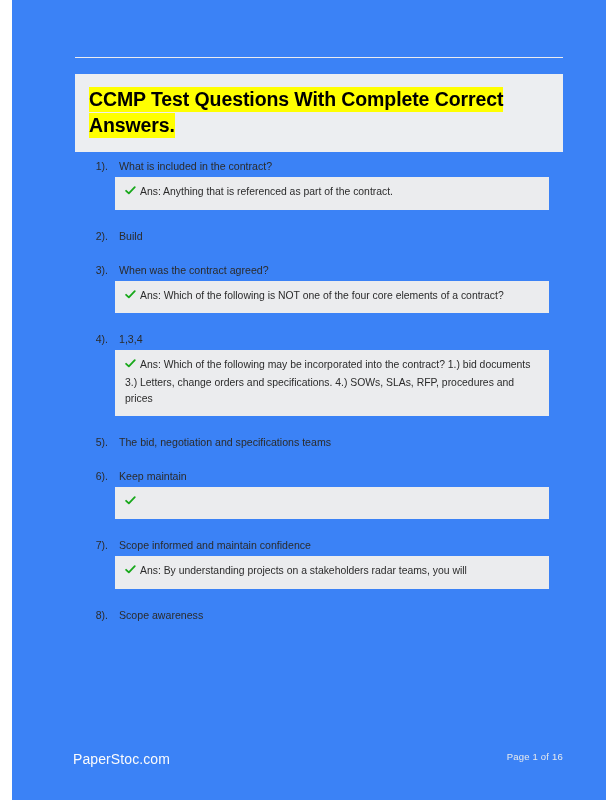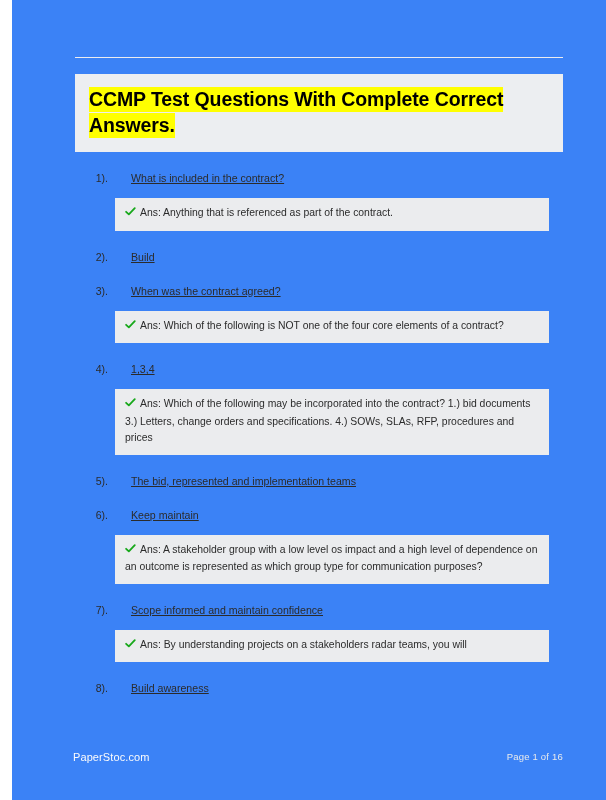--- a/index.html
+++ b/index.html
@@ -85,27 +85,26 @@
     text-align: right;
     font-size: 10.5px;
     line-height: 16px;
     color: #2b2b2b;
   }
 
   .q-text {
     font-size: 10.6px;
     line-height: 16px;
     color: #2b2b2b;
-    margin: 12px;
+    margin: 0;
     padding-left: 4px;
-    text-decoration: underline;
   }
 
   .ans-box {
-    margin-top: 11px;
+    margin-top: 3px;
     margin-left: 0px;
     background: #ebecee;
     padding: 7px 11px 8px 10px;
     box-sizing: border-box;
     max-width: 434px;
   }
 
   .ans-text {
     font-size: 10.4px;
     line-height: 16.5px;
@@ -124,21 +123,21 @@
     position: absolute;
     left: 0;
     bottom: 0;
     width: 606px;
     height: 60px;
   }
   .footer-watermark {
     position: absolute;
     left: 61px;
     top: 11px;
-    font-size: 11px;
+    font-size: 14px;
     color: #fbfbfc;
     letter-spacing: 0.1px;
   }
   .footer-pageno {
     position: absolute;
     right: 55px;
     top: 11px;
     font-size: 9.5px;
     color: #e9eaec;
     letter-spacing: 0.2px;
@@ -182,43 +181,43 @@
         <div class="q-num">4).</div>
         <p class="q-text">1,3,4</p>
         <div class="ans-box">
           <p class="ans-text"><span class="check-icon"><svg width="11" height="11" viewBox="0 0 16 16" aria-hidden="true">
                 <path d="M1.6 8.4 L5.6 12.2 L14.2 3.2" fill="none" stroke="#17a81a" stroke-width="2.6" stroke-linecap="round" stroke-linejoin="round"></path>
               </svg></span><span>Ans: Which of the following may be incorporated into the contract? 1.) bid documents 3.) Letters, change orders and specifications. 4.) SOWs, SLAs, RFP, procedures and prices</span></p>
         </div>
       </div>
       <div class="qa-item">
         <div class="q-num">5).</div>
-        <p class="q-text">The bid, represented and implementation teams</p>
+        <p class="q-text">The bid, negotiation and specifications teams</p>
       </div>
       <div class="qa-item">
         <div class="q-num">6).</div>
         <p class="q-text">Keep maintain</p>
         <div class="ans-box">
           <p class="ans-text"><span class="check-icon"><svg width="11" height="11" viewBox="0 0 16 16" aria-hidden="true">
                 <path d="M1.6 8.4 L5.6 12.2 L14.2 3.2" fill="none" stroke="#17a81a" stroke-width="2.6" stroke-linecap="round" stroke-linejoin="round"></path>
-              </svg></span><span>Ans: A stakeholder group with a low level os impact and a high level of dependence on an outcome is represented as which group type for communication purposes?</span></p>
+              </svg></span></p>
         </div>
       </div>
       <div class="qa-item">
         <div class="q-num">7).</div>
         <p class="q-text">Scope informed and maintain confidence</p>
         <div class="ans-box">
           <p class="ans-text"><span class="check-icon"><svg width="11" height="11" viewBox="0 0 16 16" aria-hidden="true">
                 <path d="M1.6 8.4 L5.6 12.2 L14.2 3.2" fill="none" stroke="#17a81a" stroke-width="2.6" stroke-linecap="round" stroke-linejoin="round"></path>
               </svg></span><span>Ans: By understanding projects on a stakeholders radar teams, you will</span></p>
         </div>
       </div>
       <div class="qa-item">
         <div class="q-num">8).</div>
-        <p class="q-text">Build awareness</p>
+        <p class="q-text">Scope awareness</p>
       </div>
     </div>
 
   <div class="footer">
     <div class="footer-watermark">PaperStoc.com</div>
     <div class="footer-pageno">Page 1 of 16</div>
   </div>
 
 </div>
 

